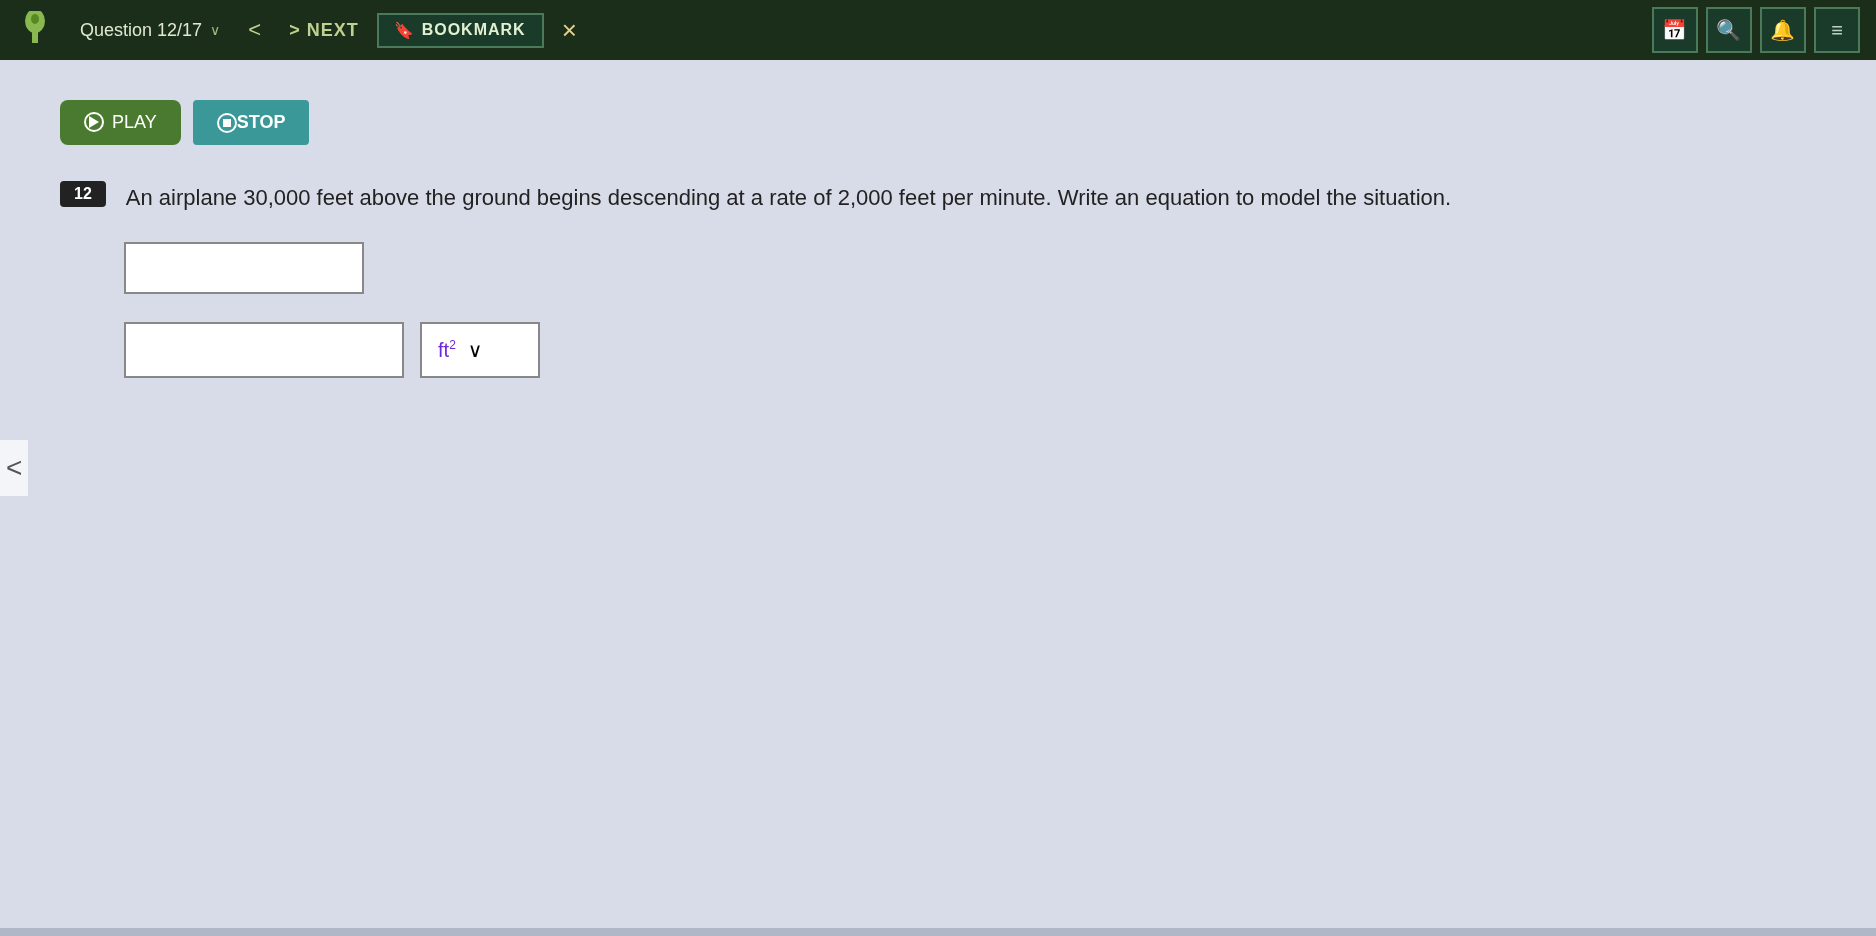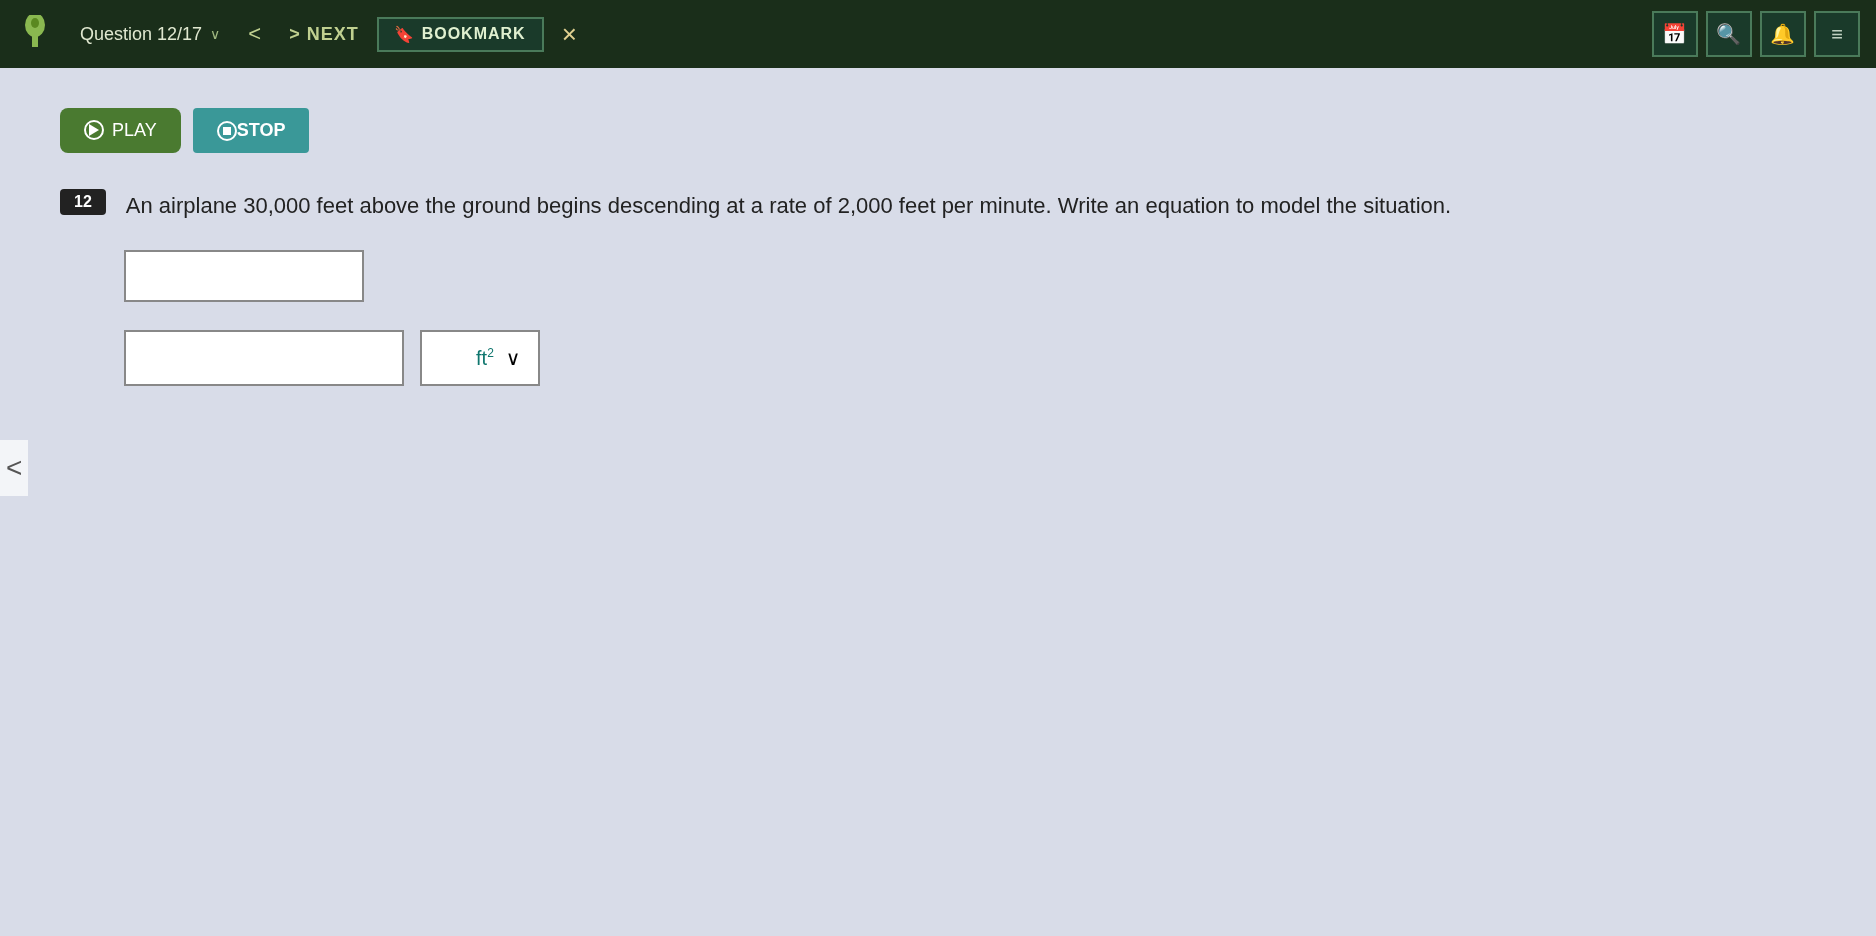--- a/index.html
+++ b/index.html
@@ -4,21 +4,21 @@
   <style>
     * { box-sizing: border-box; margin: 0; padding: 0; }
     body { font-family: Arial, sans-serif; background: #b0b8c8; width: 1876px; height: 936px; overflow: hidden; }
 
     
     .topbar {
       background: #1a2e1a;
       display: flex;
       align-items: center;
       padding: 8px 16px;
-      height: 68px;
+      height: 60px;
       gap: 8px;
     }
 
     .topbar-logo {
       width: 38px;
       height: 38px;
       display: flex;
       align-items: center;
       justify-content: center;
       color: #c8d8a0;
@@ -226,22 +226,21 @@
       height: 56px;
       padding: 0 16px;
       font-size: 20px;
       gap: 12px;
       cursor: pointer;
       min-width: 120px;
     }
 
     .unit-text {
       font-size: 20px;
-      color: #0f766e;
-      margin-left: 38px;
+      color: #6d28d9;
     }
 
     
     .left-arrow {
       position: fixed;
       left: 0;
       top: 50%;
       transform: translateY(-50%);
       background: rgba(255,255,255,0.7);
       border: none;

